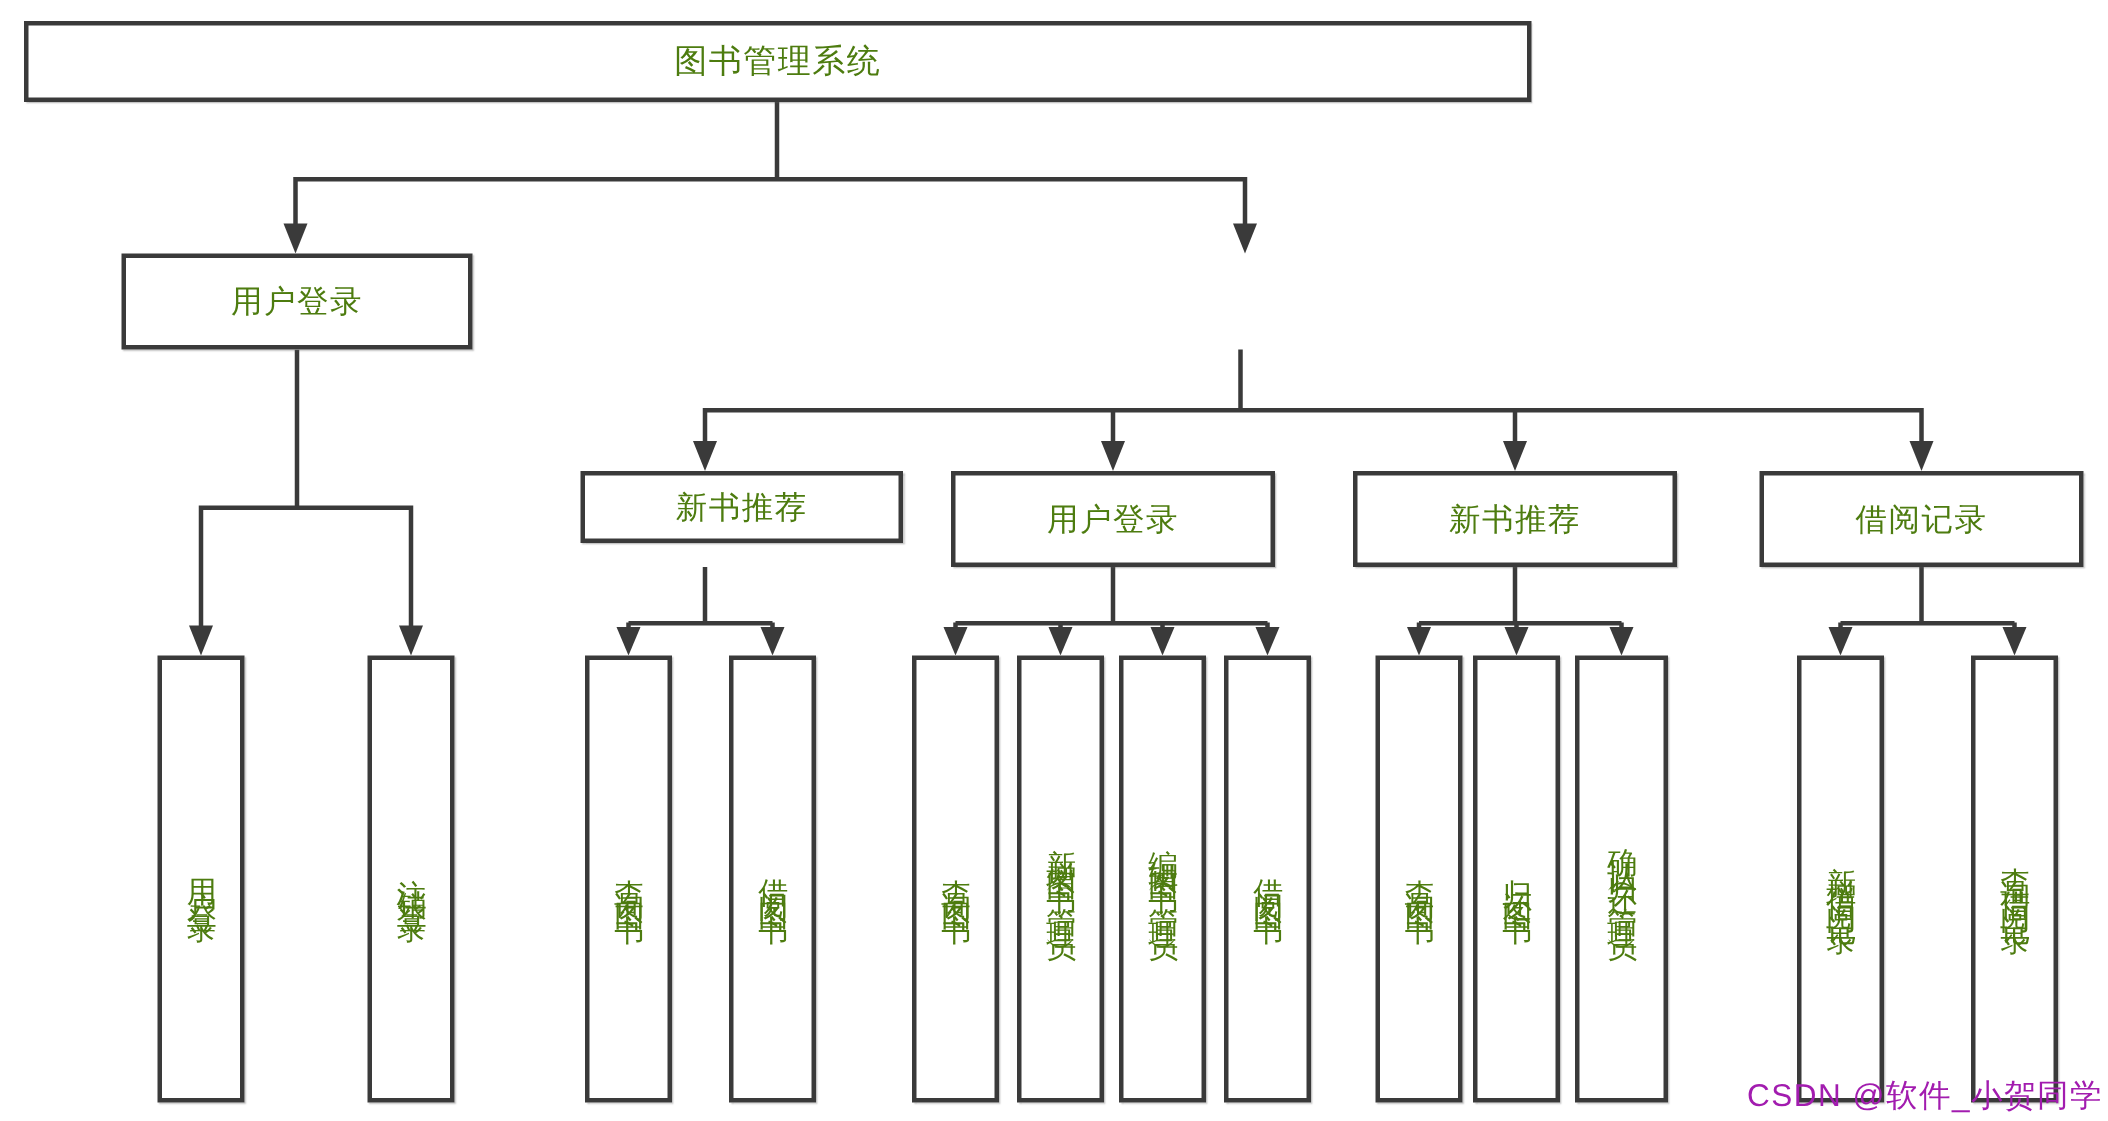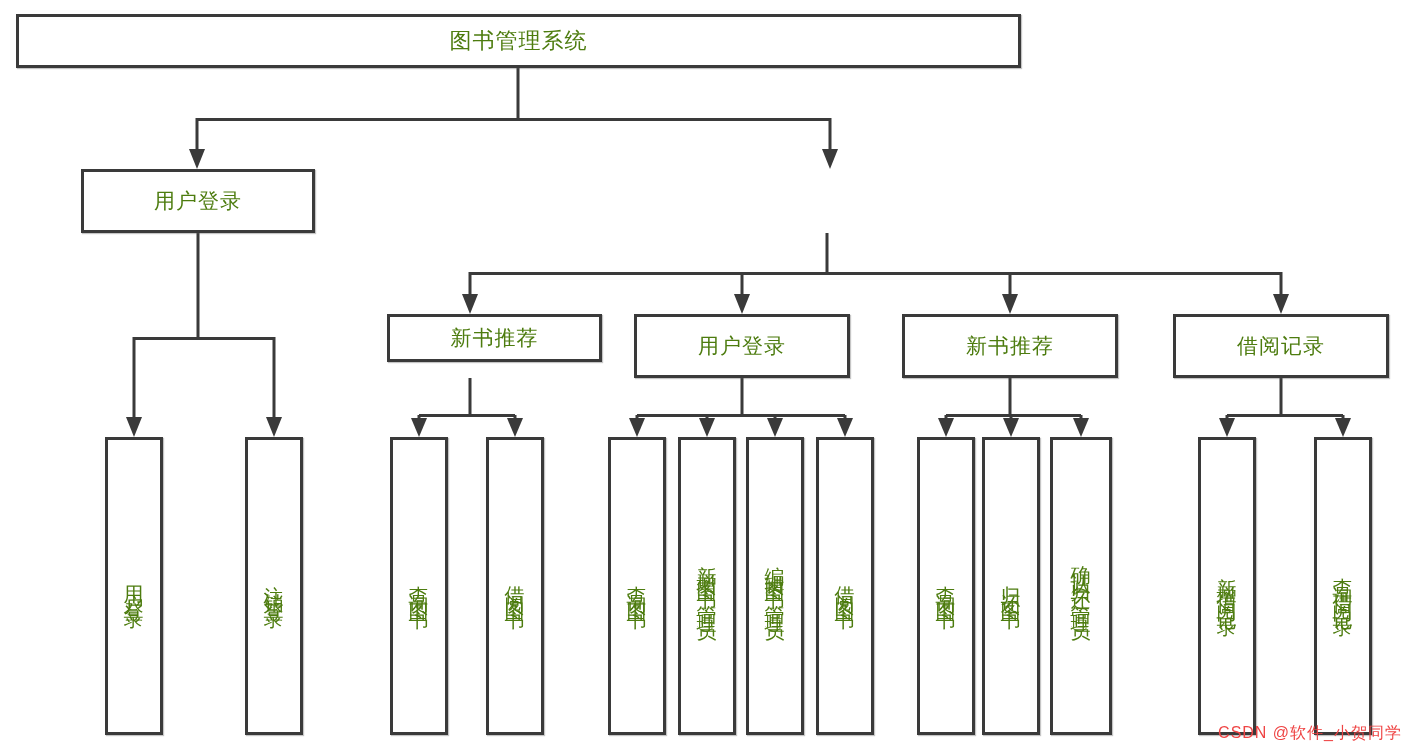--- a/index.html
+++ b/index.html
@@ -21,21 +21,21 @@
   .box.h{font-size:21px;letter-spacing:1px;}
   .box.root{font-size:22px;}
   .box.v{
     writing-mode:vertical-rl;
     font-size:20px;letter-spacing:8px;
     line-height:1;
   }
   .watermark{
     position:absolute;z-index:3;
     right:3px;bottom:3px;
-    font-size:16px;color:#ef4444;letter-spacing:1px;
+    font-size:21px;color:#a21caf;letter-spacing:1px;
   }
 </style>
 </head>
 <body>
 
 <div id="stage">
 
   <svg class="connectors" width="1405" height="747" viewBox="0 0 1405 747" fill="none" stroke="#3a3a3a" stroke-width="3">
 
     <g>

